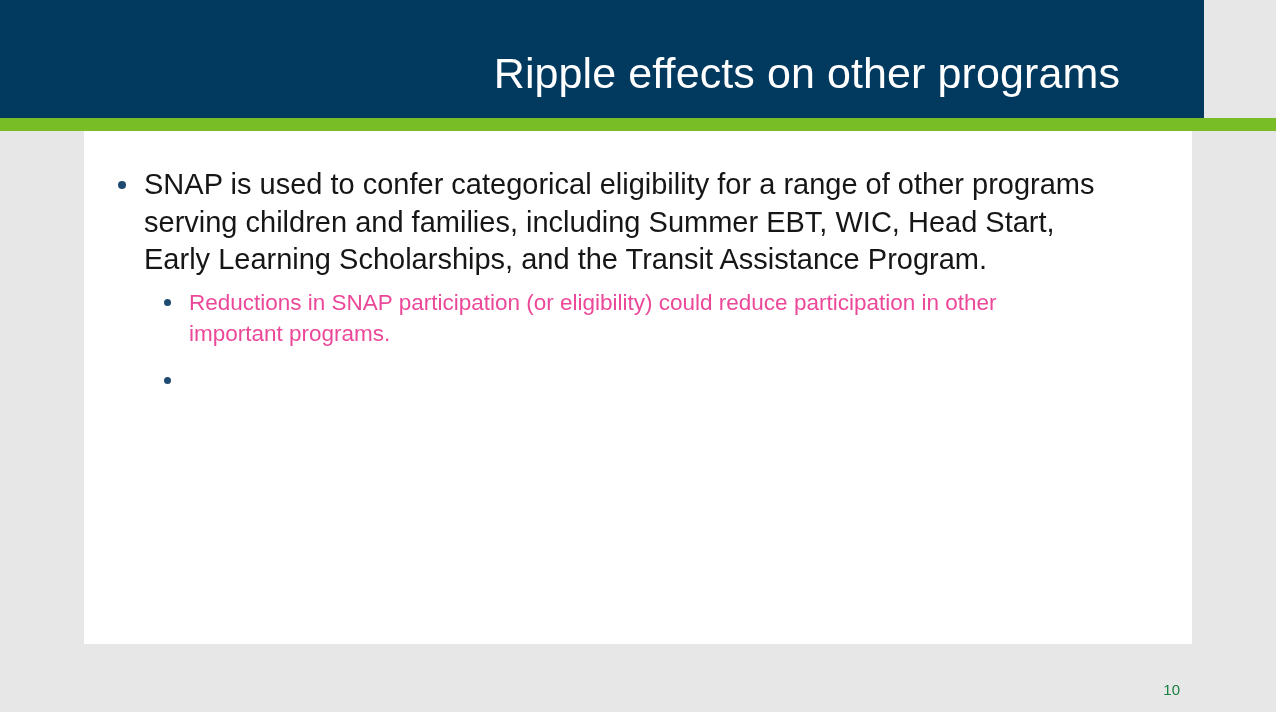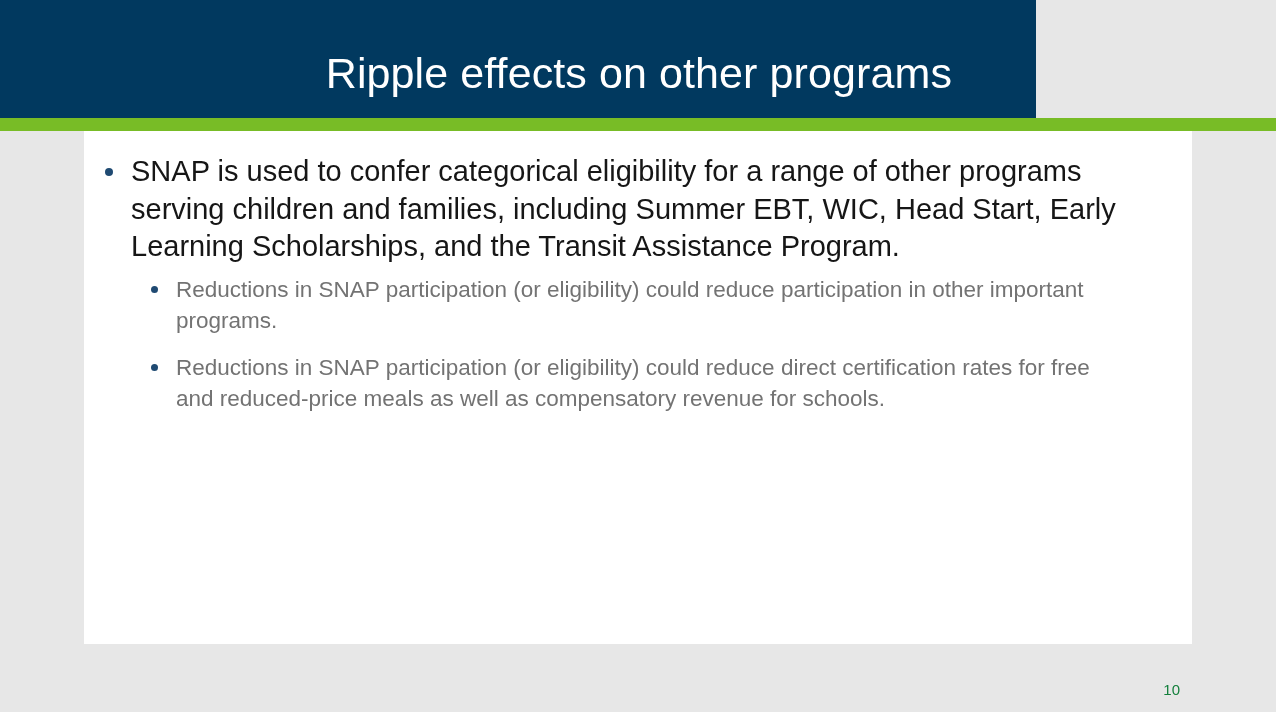--- a/index.html
+++ b/index.html
@@ -13,21 +13,21 @@
     font-family: "Liberation Sans", sans-serif;
     overflow: hidden;
     position: relative;
   }
 
   
   .slide-header {
     position: absolute;
     left: 0;
     top: 0;
-    width: 1036px;
+    width: 1204px;
     height: 118px;
     background: #01395f;
     box-sizing: border-box;
   }
   .slide-title {
     position: absolute;
     right: 84px;
     bottom: 20px;
     left: 300px;
     text-align: right;
@@ -57,21 +57,21 @@
     top: 131px;
     width: 1108px;
     height: 513px;
     background: #ffffff;
     box-sizing: border-box;
     padding: 18px 22px 0 0;
   }
 
   .bullet-list {
     list-style: none;
-    margin: 4px;
+    margin: 17px;
     padding: 0;
   }
 
   
   .bullet-l1 {
     position: relative;
     margin: 0 0 6px 0;
     padding: 0 30px 0 43px;
     color: #161616;
     font-size: 29px;
@@ -91,21 +91,21 @@
   
   .sublist {
     list-style: none;
     margin: 8px 0 16px 0;
     padding: 0;
   }
   .bullet-l2 {
     position: relative;
     margin: 0 0 2px 0;
     padding: 0 60px 0 88px;
-    color: #737373;
+    color: #ec4899;
     font-size: 22.5px;
     line-height: 31px;
     font-family: "Liberation Sans", sans-serif;
   }
   .bullet-l2 > .marker {
     position: absolute;
     left: 63px;
     top: 12px;
     width: 7px;
     height: 7px;
@@ -143,21 +143,20 @@
     <ul class="sublist">
       <li class="bullet-l2">
         <span class="marker"></span>
         <span>Reductions in SNAP participation (or eligibility) could reduce participation in other important programs.</span>
       </li>
     </ul>
 
     <ul class="sublist">
       <li class="bullet-l2">
         <span class="marker"></span>
-        <span>Reductions in SNAP participation (or eligibility) could reduce direct certification rates for free and reduced-price meals as well as compensatory revenue for schools.</span>
       </li>
     </ul>
 
 
   </ul>
 </div>
 
 <div class="page-number">10</div>
 
 </body></html>

